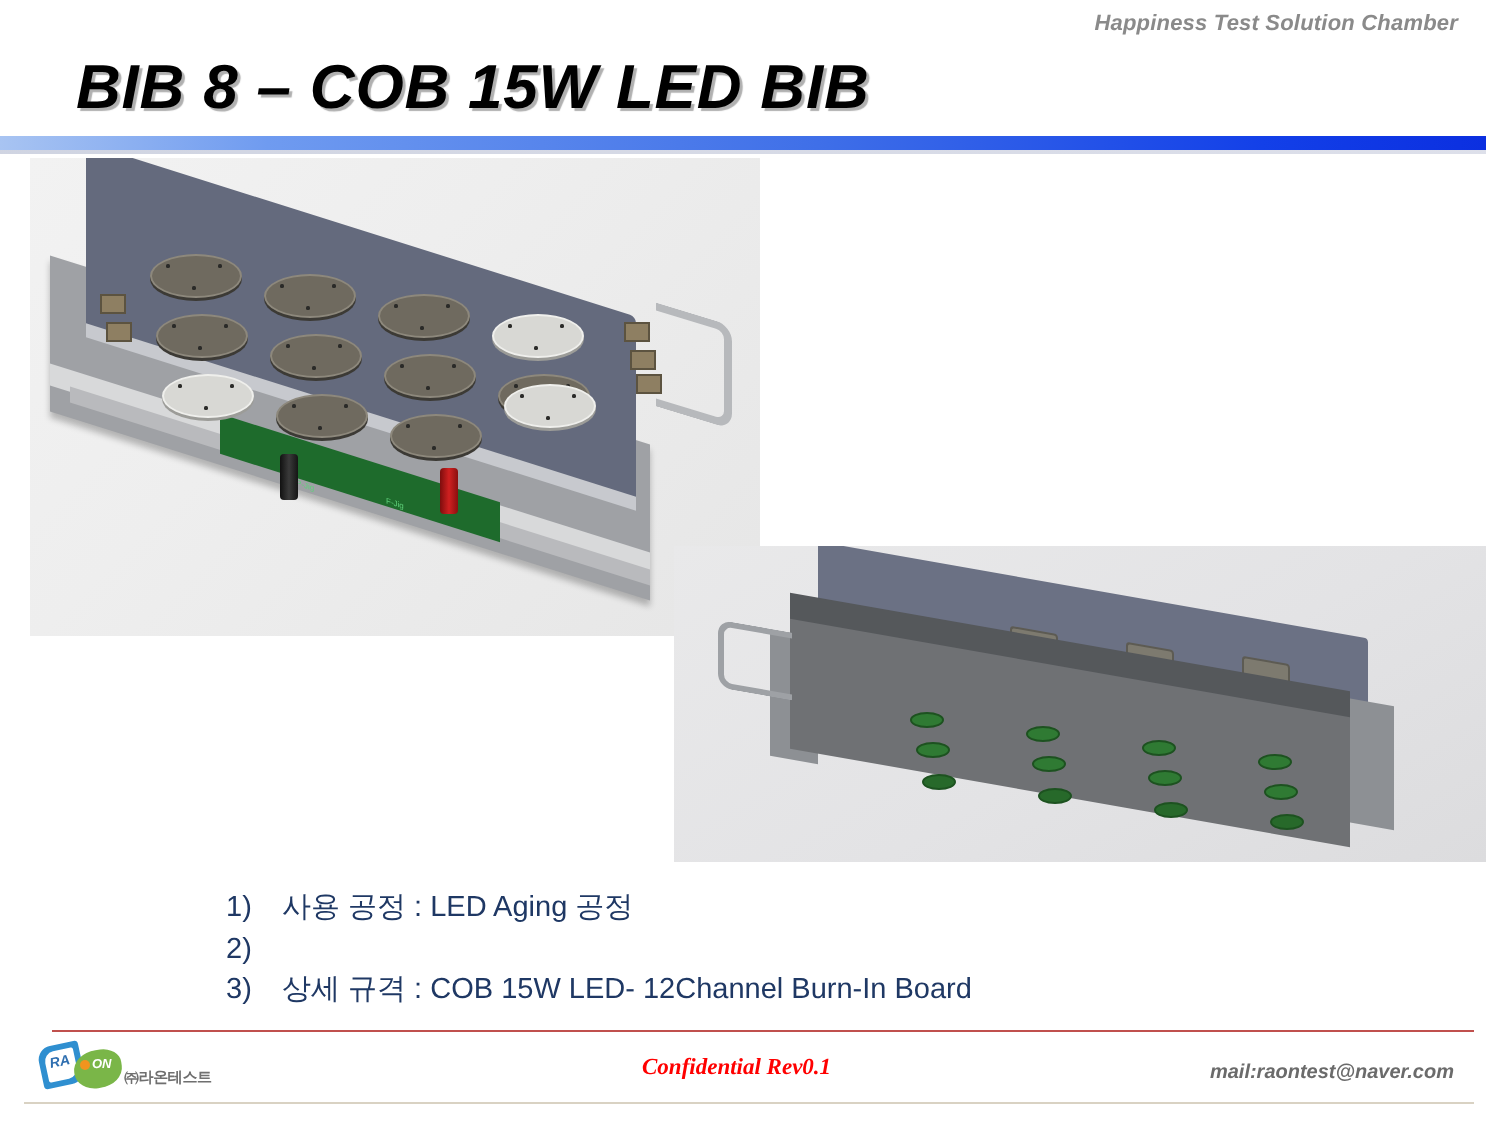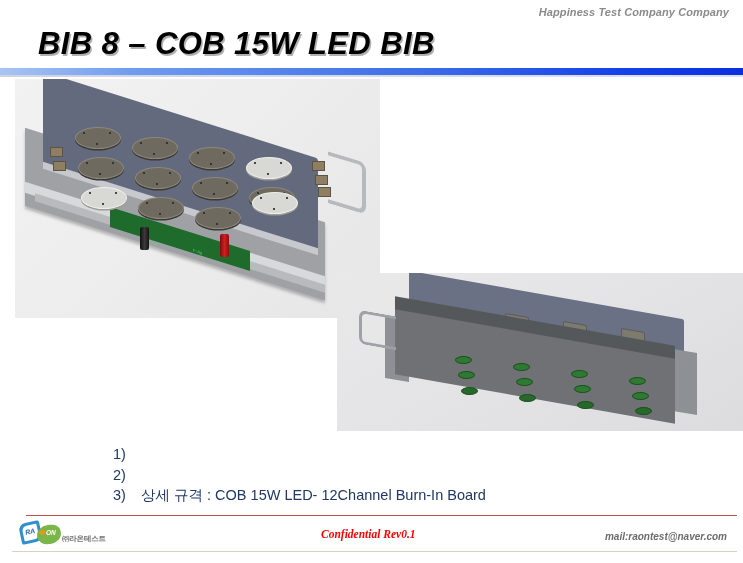--- a/index.html
+++ b/index.html
@@ -391,21 +391,21 @@
     font-size: 10px;
     font-weight: bold;
     font-style: italic;
     color: #6b6b6b;
     white-space: nowrap;
   }
 </style>
 </head>
 <body>
 
-<div class="header-company">Happiness Test Company Company</div>
+<div class="header-company">Happiness Test Solution Chamber</div>
 
 <div class="slide-title">BIB 8 – COB 15W  LED BIB</div>
 
 <div class="title-rule"></div>
 <div class="title-rule-shadow"></div>
 
 <div class="cad1">
   <div class="p1-base"></div>
   <div class="p1-base-edge"></div>
   <div class="p1-base-edge2"></div>
@@ -518,20 +518,21 @@
 
   <div class="gpad dk" style="left:124px; top:114px;"></div>
   <div class="gpad dk" style="left:182px; top:121px;"></div>
   <div class="gpad dk" style="left:240px; top:128px;"></div>
   <div class="gpad dk" style="left:298px; top:134px;"></div>
 </div>
 
 <div class="bullets">
   <div class="bullet-row">
     <span class="bullet-num">1)</span>
+    <span class="bullet-text">사용 공정 : LED Aging 공정</span>
   </div>
   <div class="bullet-row">
     <span class="bullet-num">2)</span>
   </div>
   <div class="bullet-row">
     <span class="bullet-num">3)</span>
     <span class="bullet-text">상세 규격 : COB 15W LED- 12Channel Burn-In Board</span>
   </div>
 </div>
 

